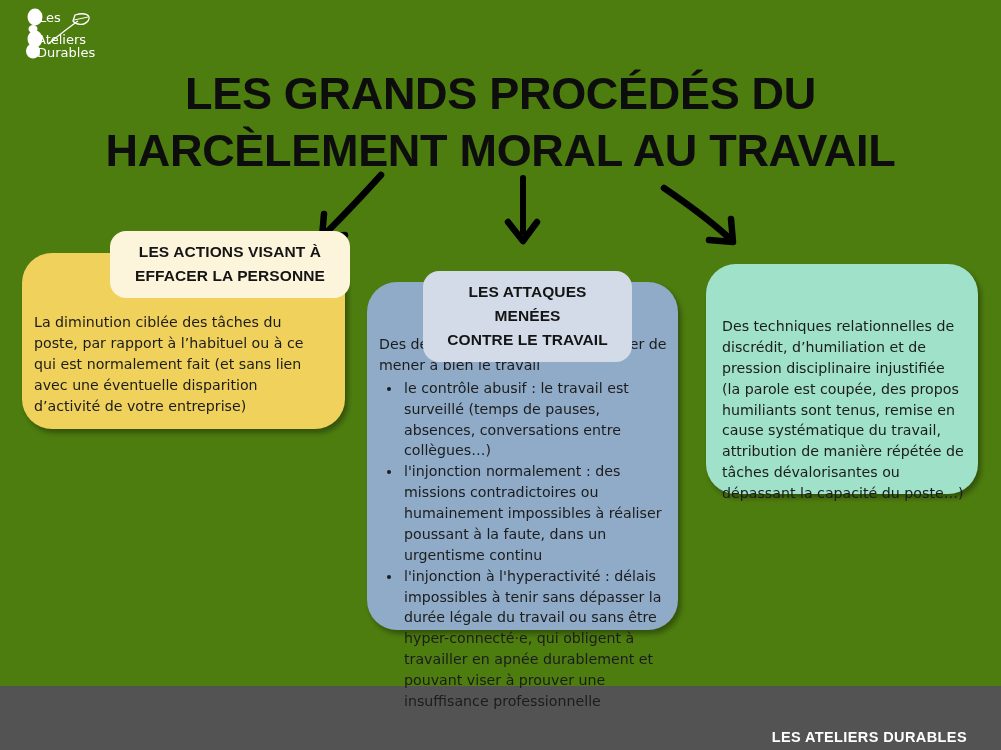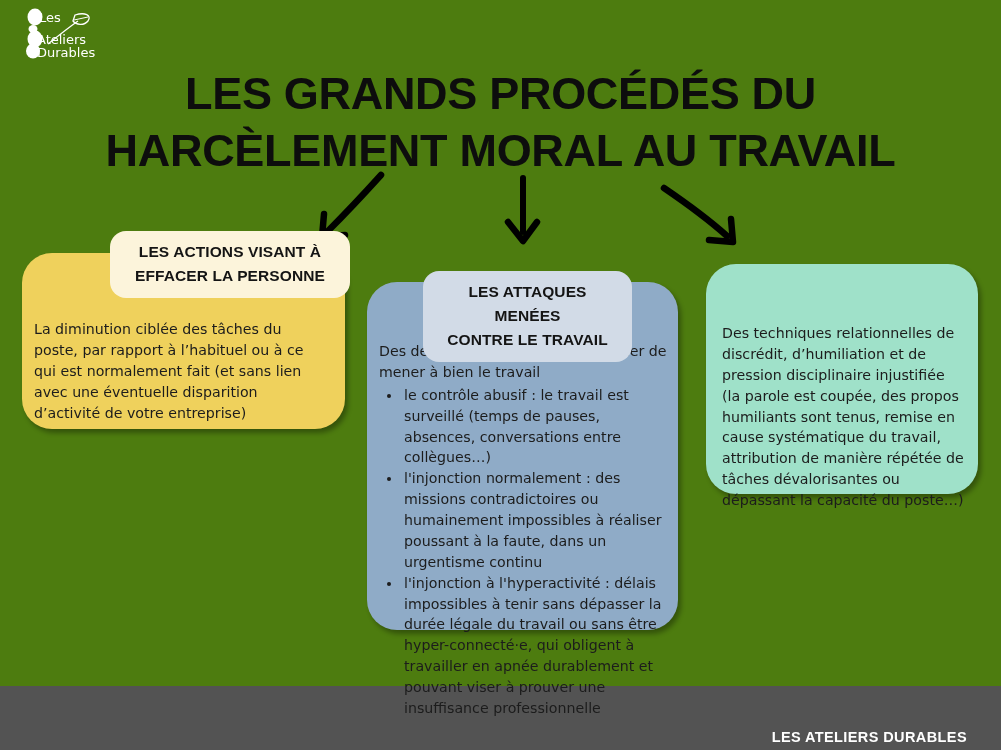--- a/index.html
+++ b/index.html
@@ -71,21 +71,21 @@
   .card-body {
     position: absolute;
     box-sizing: border-box;
     font-family: "DejaVu Sans", sans-serif;
     font-size: 14.2px;
     line-height: 1.47;
     color: #1c1c1c;
     z-index: 2;
   }
   .card-body p {
-    margin: 11px 0 2px 0;
+    margin: 4px 0 2px 0;
   }
   .card-body ul {
     margin: 0;
     padding-left: 23px;
     list-style-type: disc;
   }
   .card-body ul li {
     margin: 0;
     padding-left: 2px;
   }

